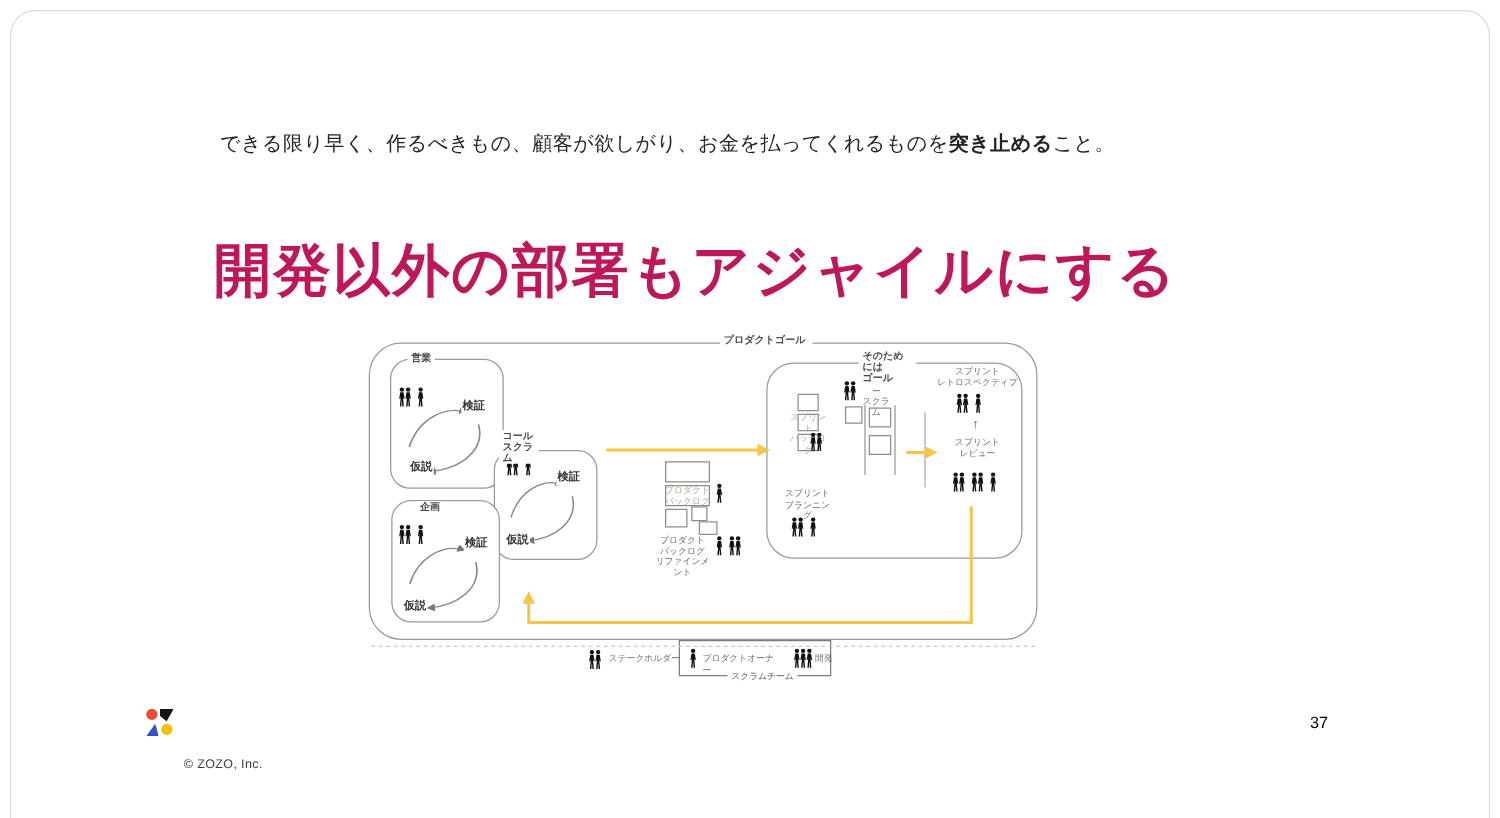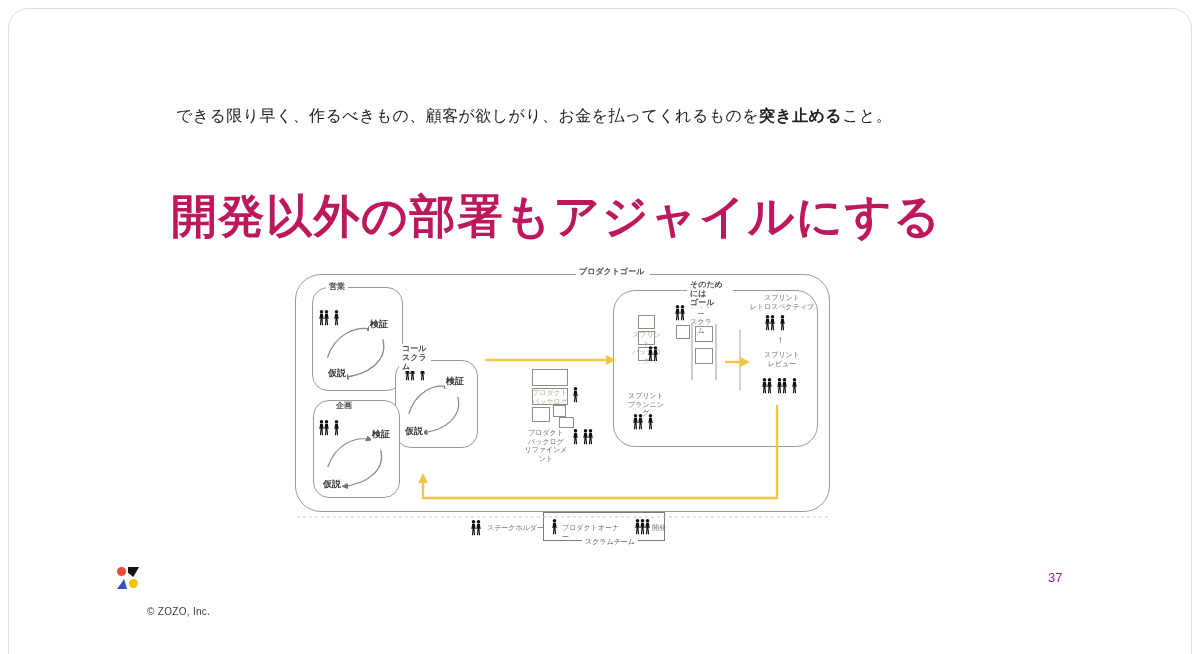--- a/index.html
+++ b/index.html
@@ -49,21 +49,21 @@
   .logo { position:absolute; left:117px; top:567px; width:24px; height:22px; }
   .logo i { position:absolute; display:block; }
   .lg-red    { left:0; top:0; width:9px; height:9px; border-radius:50%; background:#e94b35; }
   .lg-black  { left:11px; top:0; width:11px; height:10px; background:#141414;
                clip-path:polygon(0 0,100% 0,48% 100%,0 58%); }
   .lg-blue   { left:0; top:12px; width:10px; height:10px; background:#3452c8;
                clip-path:polygon(0 100%,100% 100%,72% 0); }
   .lg-yellow { left:12px; top:12px; width:9px; height:9px; border-radius:50%; background:#f2c200; }
   .copyright { position:absolute; left:147px; top:573px; font-size:10px; color:#3c3c3c;
                letter-spacing:.3px;margin-top:33px; }
-  .page-num { position:absolute; left:1048px; top:570px; font-size:13px; color:#a21caf; }
+  .page-num { position:absolute; left:1048px; top:570px; font-size:13px; color:#000000; }
 </style>
 </head>
 <body>
 
 <svg width="0" height="0" style="position:absolute" aria-hidden="true">
   <defs>
     <symbol id="person" viewBox="0 0 10 22">
       <circle cx="5" cy="2.7" r="2.5"></circle>
       <path d="M3.1 5.6 L6.9 5.6 L8.1 13.2 L6.9 13.2 L6.5 10.6 L6.5 13.6 L7.3 22 L5.6 22 L5.1 15.4 L4.9 15.4 L4.4 22 L2.7 22 L3.5 13.6 L3.5 10.6 L3.1 13.2 L1.9 13.2 Z"></path>
     </symbol>

